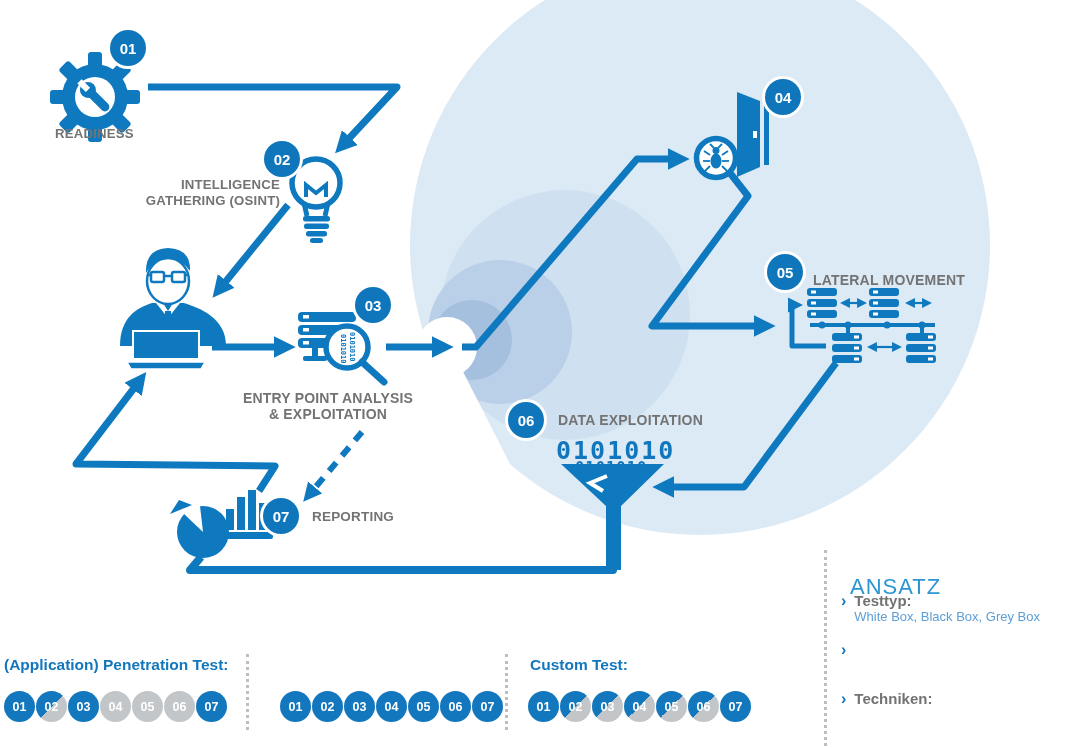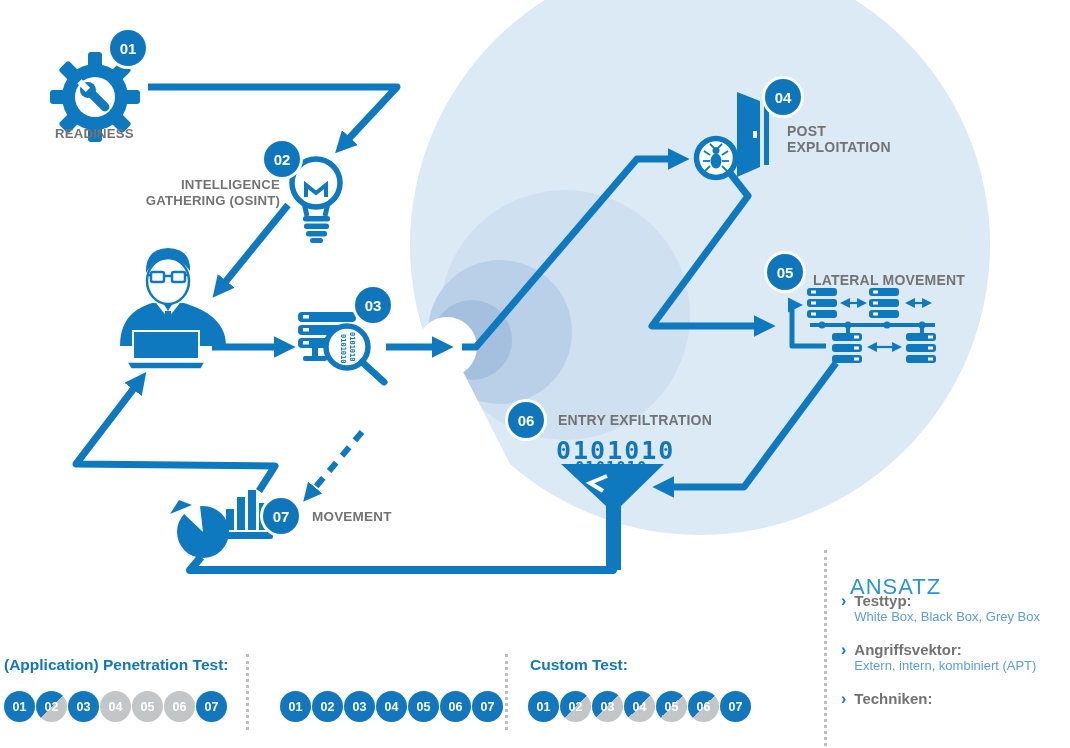--- a/index.html
+++ b/index.html
@@ -226,24 +226,24 @@
   <div class="badge" style="left:110px;top:30px;">01</div>
   <div class="badge" style="left:264px;top:141px;">02</div>
   <div class="badge" style="left:355px;top:287px;">03</div>
   <div class="badge" style="left:765px;top:79px;">04</div>
   <div class="badge" style="left:767px;top:254px;">05</div>
   <div class="badge" style="left:508px;top:402px;">06</div>
   <div class="badge" style="left:263px;top:498px;">07</div>
 
   <div class="slabel" style="left:55px;top:126px;width:90px;font-size:13.2px;">READINESS</div>
   <div class="slabel" style="left:128px;top:177px;width:152px;font-size:13.2px;text-align:right;line-height:1.2;">INTELLIGENCE GATHERING (OSINT)</div>
-  <div class="slabel" style="left:787px;top:123px;width:108px;font-size:14px;line-height:1.15;">POST EXPLOITATION</div>
+  <div class="slabel" style="left:237px;top:391px;width:182px;font-size:14px;text-align:center;line-height:1.12;">ENTRY POINT ANALYSIS &amp; EXPLOITATION</div>
   <div class="slabel" style="left:813px;top:264px;font-size:14px;white-space:nowrap;margin-top:8px;">LATERAL MOVEMENT</div>
-  <div class="slabel" style="left:558px;top:412px;font-size:14px;white-space:nowrap;">ENTRY EXFILTRATION</div>
-  <div class="slabel" style="left:312px;top:509px;font-size:13.5px;white-space:nowrap;">MOVEMENT</div>
+  <div class="slabel" style="left:558px;top:412px;font-size:14px;white-space:nowrap;">DATA EXPLOITATION</div>
+  <div class="slabel" style="left:312px;top:509px;font-size:13.5px;white-space:nowrap;">REPORTING</div>
 
   <div class="gtitle" style="left:4px;top:656px;text-align:right;">(Application) Penetration Test:</div>
   <div class="gtitle" style="left:530px;top:656px;">Custom Test:</div>
 
   <div class="chips" style="left:4px;top:691px;">
     <span class="chip c-full">01</span>
     <span class="chip c-half">02</span>
     <span class="chip c-full">03</span>
     <span class="chip c-off">04</span>
     <span class="chip c-off">05</span>
@@ -277,24 +277,20 @@
 
   <div class="aitem" style="left:841px;top:592px;">
     <span class="achev">›</span>
     <span>
       <div class="albl">Testtyp:</div>
       <div class="aval" style="white-space:nowrap;">White Box, Black Box, Grey Box</div>
     </span>
   </div>
   <div class="aitem" style="left:841px;top:641px;">
     <span class="achev">›</span>
-    <span>
-      <div class="albl">Angriffsvektor:</div>
-      <div class="aval" style="white-space:nowrap;">Extern, intern, kombiniert (APT)</div>
-    </span>
   </div>
   <div class="aitem" style="left:841px;top:690px;">
     <span class="achev">›</span>
     <span>
       <div class="albl">Techniken:</div>
     </span>
   </div>
 
 </div>
 

